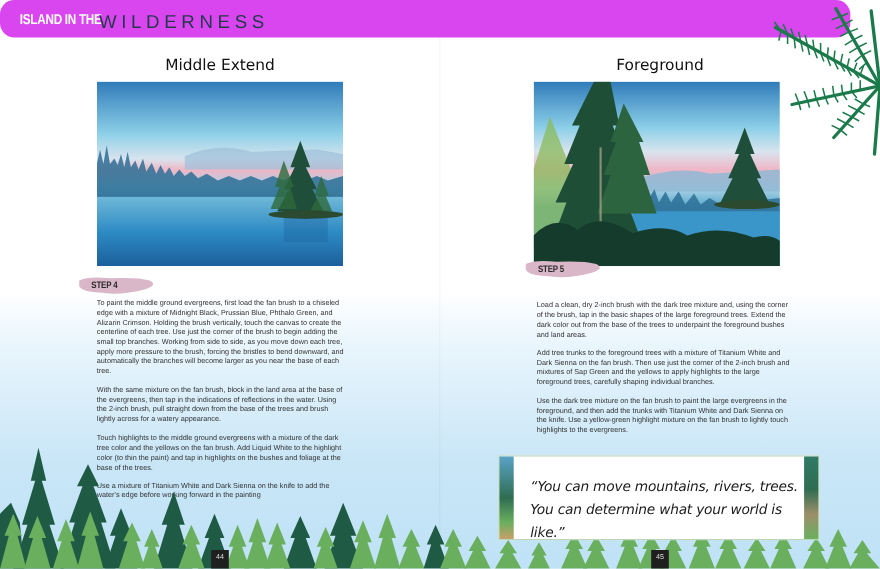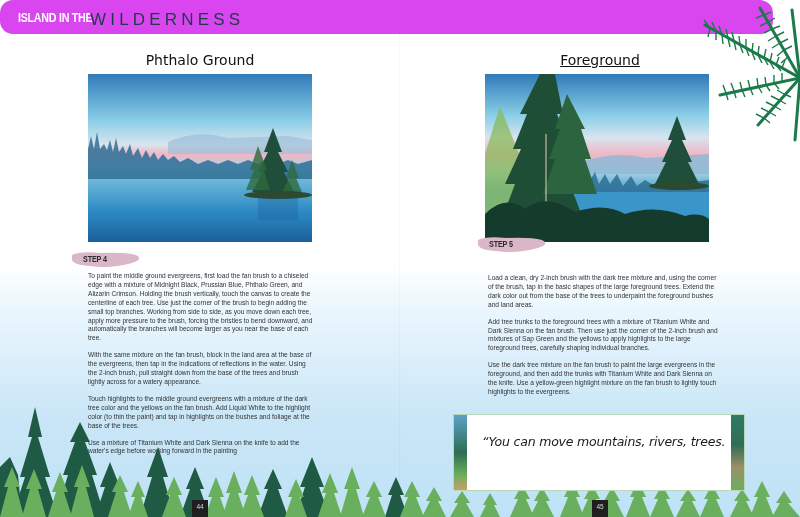--- a/index.html
+++ b/index.html
@@ -85,21 +85,21 @@
     <path d="M30 28 l-6 -8 M36 31 l-4 -9 M42 35 l-3 -9 M48 38 l-2 -9 M54 41 l-2 -9 M60 45 l-1 -9 M66 48 l0 -9 M72 52 l1 -9 M78 55 l1 -9 M84 58 l2 -9 M90 62 l2 -9 M96 65 l3 -8 M102 68 l3 -8"></path>
     <path d="M30 28 l-2 9 M36 31 l0 9 M42 35 l1 9 M48 38 l2 9 M54 41 l2 9 M60 45 l3 8 M66 48 l3 8 M72 52 l3 8 M78 55 l4 8 M84 58 l4 7 M90 62 l4 7 M96 65 l5 6"></path>
     <path d="M84 15 l-8 3 M88 22 l-8 4 M92 29 l-8 4 M96 36 l-8 5 M100 43 l-8 5 M104 50 l-7 6 M108 57 l-7 6 M84 15 l7 -3 M88 22 l7 -4 M92 29 l8 -3 M96 36 l8 -4 M100 43 l8 -4 M104 50 l8 -4"></path>
     <path d="M46 93 l-3 -8 M54 91 l-3 -8 M62 90 l-2 -8 M70 88 l-2 -8 M78 86 l-1 -8 M86 85 l-1 -8 M94 83 l0 -8 M102 81 l0 -8 M46 93 l2 7 M54 91 l2 7 M62 90 l3 7 M70 88 l3 7 M78 86 l4 7 M86 85 l4 6 M94 83 l5 6"></path>
     <path d="M84 118 l-8 -4 M89 112 l-8 -4 M94 106 l-8 -4 M99 100 l-8 -4 M104 94 l-7 -4 M84 118 l6 5 M89 112 l7 4 M94 106 l7 4 M99 100 l7 4 M104 94 l7 3"></path>
   </g>
 </svg>
 
 <div class="gutter"></div>
 
-<div class="page-title" style="left:130px; width:140px;">Phthalo Ground</div>
+<div class="page-title" style="left:130px; width:140px;">Middle Extend</div>
 
 <div class="painting" style="left:88px; top:74px; width:224px; height:168px;">
   <svg width="224" height="168" viewBox="0 0 224 168">
     <defs>
       <linearGradient id="skyL" x1="0" y1="0" x2="0" y2="1">
         <stop offset="0" stop-color="#2f7bb9"></stop>
         <stop offset="0.28" stop-color="#8ccfe8"></stop>
         <stop offset="0.42" stop-color="#d8e4ee"></stop>
         <stop offset="0.48" stop-color="#f0b6c5"></stop>
         <stop offset="0.56" stop-color="#a9d2e6"></stop>
@@ -138,21 +138,21 @@
   <span>STEP 4</span>
 </div>
 
 <div class="body-text" style="left:88px; top:272px; width:228px;">
   <p>To paint the middle ground evergreens, first load the fan brush to a chiseled edge with a mixture of Midnight Black, Prussian Blue, Phthalo Green, and Alizarin Crimson. Holding the brush vertically, touch the canvas to create the centerline of each tree. Use just the corner of the brush to begin adding the small top branches. Working from side to side, as you move down each tree, apply more pressure to the brush, forcing the bristles to bend downward, and automatically the branches will become larger as you near the base of each tree.</p>
   <p>With the same mixture on the fan brush, block in the land area at the base of the evergreens, then tap in the indications of reflections in the water. Using the 2-inch brush, pull straight down from the base of the trees and brush lightly across for a watery appearance.</p>
   <p>Touch highlights to the middle ground evergreens with a mixture of the dark tree color and the yellows on the fan brush. Add Liquid White to the highlight color (to thin the paint) and tap in highlights on the bushes and foliage at the base of the trees.</p>
   <p>Use a mixture of Titanium White and Dark Sienna on the knife to add the water's edge before working forward in the painting</p>
 </div>
 
-<div class="page-title" style="left:530px; width:140px;text-decoration:underline;">Foreground</div>
+<div class="page-title" style="left:530px; width:140px;">Foreground</div>
 
 <div class="painting" style="left:485px; top:74px; width:224px; height:168px;">
   <svg width="224" height="168" viewBox="0 0 224 168">
     <defs>
       <linearGradient id="skyR" x1="0" y1="0" x2="0" y2="1">
         <stop offset="0" stop-color="#2f7bb9"></stop>
         <stop offset="0.25" stop-color="#8ccfe8"></stop>
         <stop offset="0.38" stop-color="#d8e4ee"></stop>
         <stop offset="0.48" stop-color="#f0b6c5"></stop>
         <stop offset="0.58" stop-color="#a9d2e6"></stop>
@@ -237,17 +237,18 @@
     <path d="M750 120 L758 100 L754 100 L762 84 L770 100 L766 100 L774 120 Z"></path>
     <path d="M772 120 L780 106 L776 106 L784 94 L792 106 L788 106 L800 120 Z"></path>
   </g>
 </svg>
 
 <div class="quote-box">
   <div class="quote-strip" style="left:0; background: linear-gradient(to bottom, #5aa3c7, #2f6d52 50%, #6aaf5e 80%, #c89f6a);"></div>
   <div class="quote-strip" style="right:0; background: linear-gradient(to bottom, #2f7a66, #2f6d52 40%, #9c8f6a 70%, #6aaf5e);"></div>
   <div class="quote-text">
     <div>“You can move mountains, rivers, trees.</div>
+    <div>You can determine what your world is like.”</div>
   </div>
 </div>
 
 <div class="page-num" style="left:192px;">44</div>
 <div class="page-num" style="left:592px;">45</div>
 
 </body></html>

